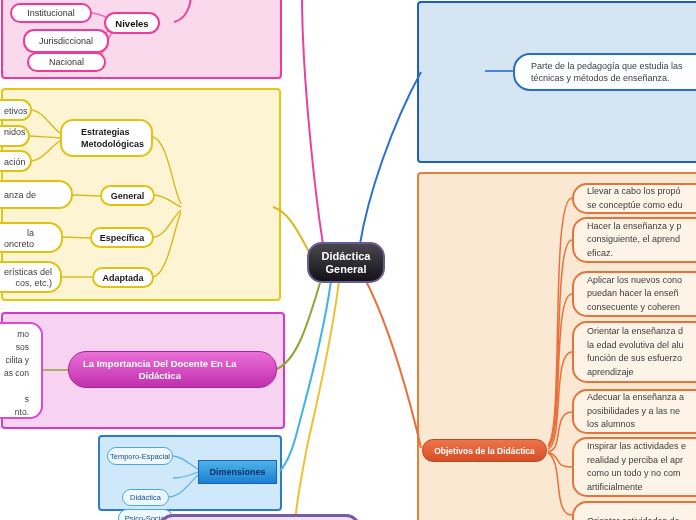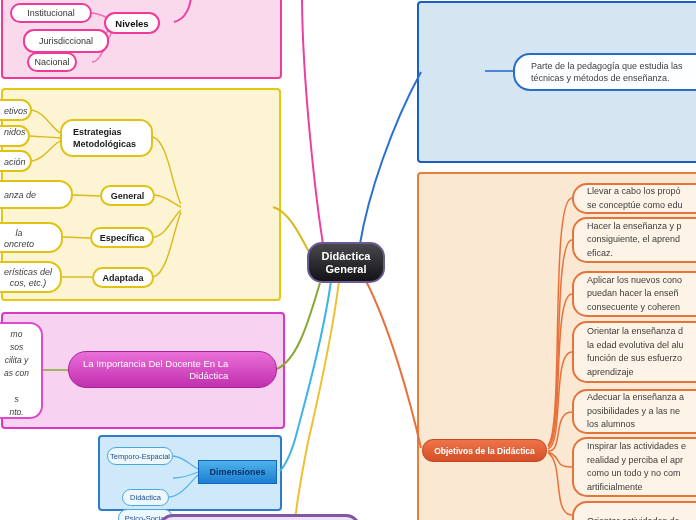--- a/index.html
+++ b/index.html
@@ -18,57 +18,57 @@
   .box-tipos{left:1px;top:88px;width:280px;height:213px;background:#fdf4d4;border:2px solid #e3c713;border-radius:4px;}
   .box-importancia{left:1px;top:312px;width:284px;height:117px;background:#f8d3f1;border:2px solid #d837c8;border-radius:4px;}
   .box-dimensiones{left:98px;top:435px;width:184px;height:76px;background:#cfe9fb;border:2px solid #2c7cc9;border-radius:4px;}
   .box-concepto{left:417px;top:1px;width:293px;height:162px;background:#d5e6f2;border:2px solid #1d5fc0;border-radius:4px;}
   .box-objetivos{left:417px;top:172px;width:293px;height:362px;background:#fbe8d2;border:2px solid #e67e3c;border-radius:4px;}
 
   
   .pink-item{border:2px solid #ef3a99;border-radius:11px;font-size:9px;color:#333;}
   .n-institucional{left:10px;top:3px;width:82px;height:20px;}
   .n-jurisdiccional{left:23px;top:29px;width:86px;height:24px;}
-  .n-nacional{left:27px;top:52px;width:50px;height:20px;}
+  .n-nacional{left:27px;top:52px;width:79px;height:20px;}
   .n-niveles{left:104px;top:12px;width:56px;height:22px;border:2.5px solid #ef3a99;border-radius:11px;
              font-size:9.5px;font-weight:bold;color:#111;}
 
   
   .yel{border:2px solid #e0c312;border-radius:11px;font-size:9px;color:#3d3d3d;}
   .yel-bold{font-weight:bold;color:#1a1a1a;}
   .frag{overflow:visible;}
-  .frag>span{position:absolute;white-space:pre-line;text-align:center;font-style:italic;}
+  .frag>span{position:absolute;white-space:pre-line;text-align:right;}
   .n-f1{left:-50px;top:99px;width:82px;height:22px;}
   .n-f2{left:-52px;top:125px;width:82px;height:22px;}
   .n-f3{left:-50px;top:150px;width:82px;height:22px;}
   .n-f4{left:-80px;top:180px;width:153px;height:29px;border-radius:14px;}
   .n-f5{left:-60px;top:222px;width:123px;height:31px;border-radius:14px;}
   .n-f6{left:-65px;top:261px;width:127px;height:32px;border-radius:14px;}
   .n-f1>span{left:52px;top:5px;}
   .n-f2>span{left:54px;top:0;}
   .n-f3>span{left:52px;top:5px;}
   .n-f4>span{left:82px;top:8px;}
   .n-f5>span{left:62px;top:4px;line-height:11px;}
   .n-f6>span{left:67px;top:4px;line-height:11px;}
   .n-estrategias{left:60px;top:119px;width:93px;height:38px;border-radius:13px;
-                 justify-content:flex-start;text-align:left;padding-left:11px;font-size:9px;line-height:12px;}
+                 justify-content:flex-start;text-align:left;padding-left:19px;font-size:9px;line-height:12px;}
   .n-general{left:100px;top:185px;width:55px;height:21px;}
   .n-especifica{left:90px;top:227px;width:64px;height:21px;}
   .n-adaptada{left:92px;top:267px;width:62px;height:21px;}
   .n-tipos{left:180px;top:196px;width:93px;height:23px;border-radius:11px;
            background:linear-gradient(#efd53f,#dcba10);border:1.5px solid #c2a408;
            font-size:9px;font-weight:bold;color:#1a1a1a;}
 
   
   .n-impfrag{left:-45px;top:322px;width:88px;height:97px;border:2.5px solid #dd4ccc;border-radius:13px;}
   .n-impfrag>span{left:47px;top:4px;line-height:13px;font-size:8.5px;}
   .n-importancia{left:68px;top:351px;width:209px;height:37px;border-radius:18px;
                  background:linear-gradient(#ea6fd8,#c12fae);border:1.5px solid #a82499;
-                 color:#fff;font-weight:normal;font-size:9.5px;line-height:12px;
-                 justify-content:flex-start;text-align:right;padding-left:14px;}
+                 color:#fff;font-weight:bold;font-size:9.5px;line-height:12px;
+                 justify-content:flex-start;text-align:center;padding-left:14px;}
 
   
   .dim-item{background:#ecf7fe;border:1.5px solid #49a8e0;border-radius:9px;font-size:7.5px;color:#1b4f8a;}
   .n-temporo{left:107px;top:447px;width:66px;height:18px;text-align:center;}
   .n-psico{left:118px;top:469px;width:55px;height:18px;margin-top:40px;}
   .n-dimdid{left:122px;top:489px;width:47px;height:17px;}
   .n-dimensiones{left:198px;top:460px;width:79px;height:24px;border-radius:0;
                  background:linear-gradient(#4fb3e8,#1b7fd4);border:1.5px solid #1565c0;
                  font-size:9px;font-weight:bold;color:#0c2f63;}
 

